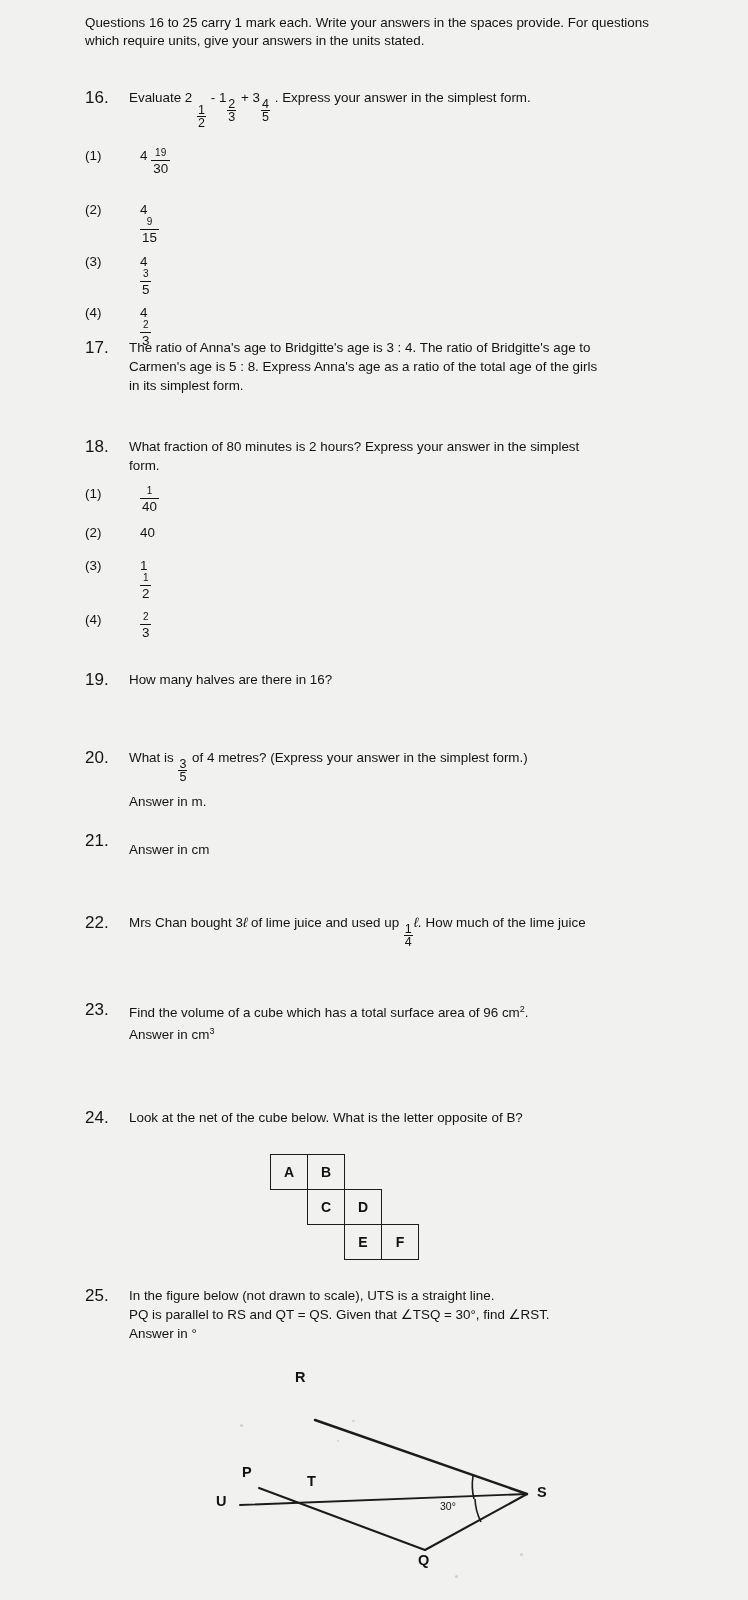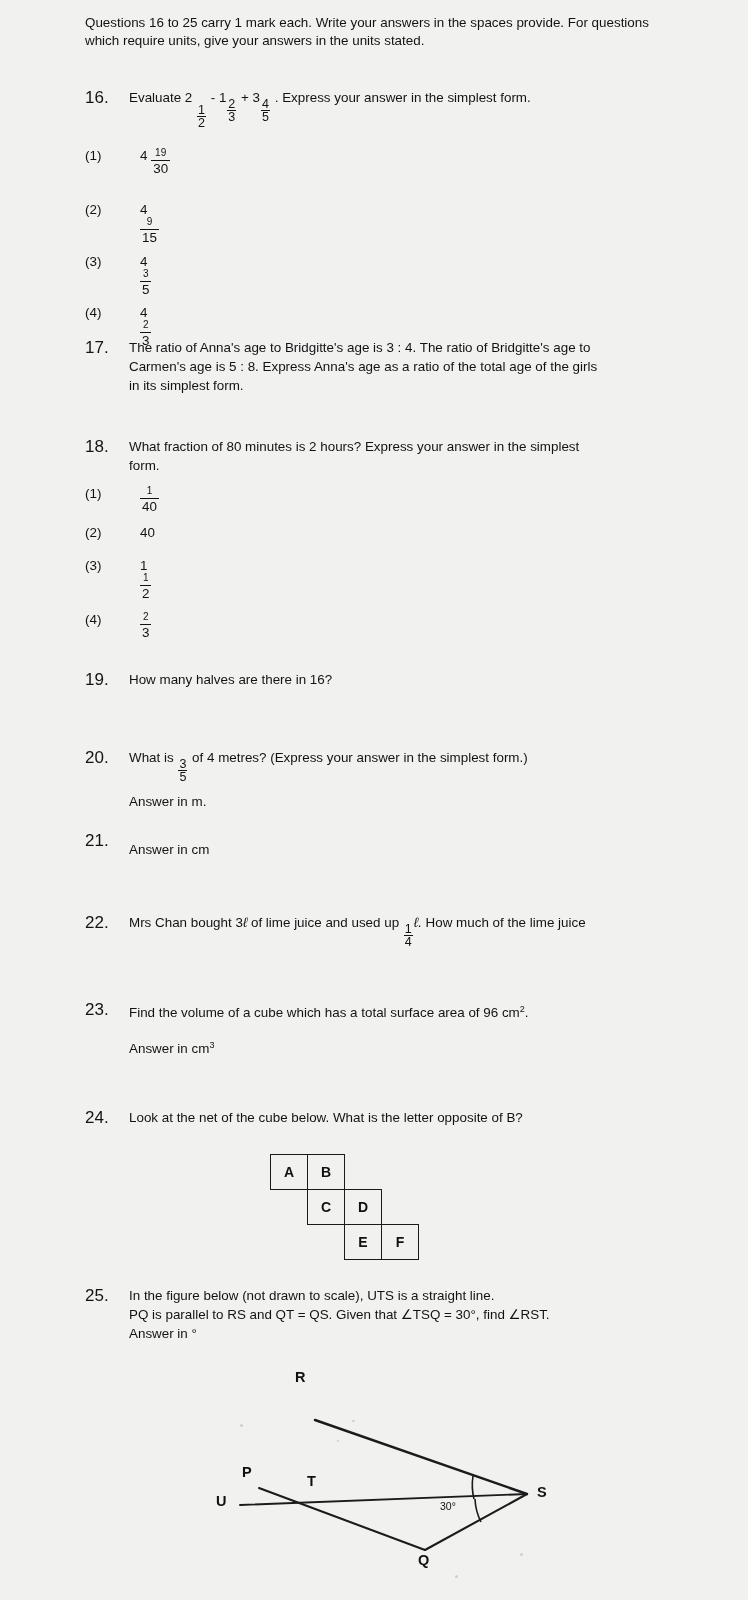--- a/index.html
+++ b/index.html
@@ -227,21 +227,21 @@
           </span><span style="font-style:italic;">ℓ.</span>
         <span>How much of the lime juice</span>
       </span>
     </div>
   </div>
 
   <div class="q" style="left:85px; top:1000px;">
     <div class="num">23.</div>
     <div class="body">
       <span class="line"><span>Find the volume of a cube which has a total surface area of 96 cm</span><sup class="exp">2</sup><span>.</span></span>
-      <span class="line" style="margin-top:14px;"><span>Answer in cm</span><sup class="exp">3</sup></span>
+      <span class="line" style=""><span>Answer in cm</span><sup class="exp">3</sup></span>
     </div>
   </div>
 
   <div class="q" style="left:85px; top:1108px;">
     <div class="num">24.</div>
     <div class="body">
       <span class="line">Look at the net of the cube below. What is the letter opposite of B?</span>
     </div>
   </div>
 

